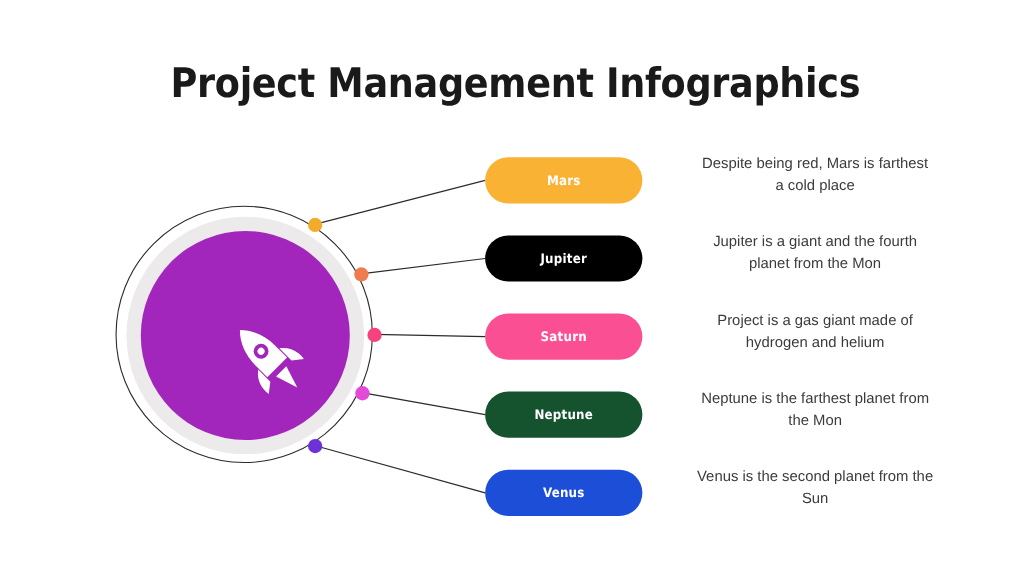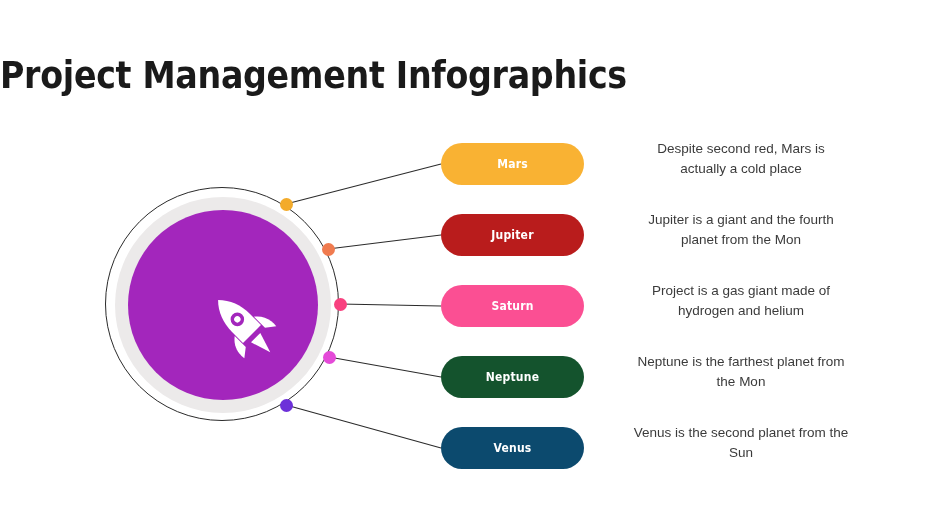--- a/index.html
+++ b/index.html
@@ -19,21 +19,21 @@
     height: 527px;
     background: #ffffff;
   }
 
   
   .title {
     position: absolute;
     left: 0;
     top: 54px;
     width: 937px;
-    text-align: left;
+    text-align: center;
     font-family: "DejaVu Sans Condensed", "Liberation Sans Narrow", "Liberation Sans", sans-serif;
     font-weight: bold;
     font-size: 37px;
     letter-spacing: -0.3px;
     color: #1a1a1a;
     white-space: nowrap;
   }
 
   
   .orbit-wrap {
@@ -165,44 +165,44 @@
   <div class="orbit-dot" style="left:280px;top:198px;background:#f3ab2b;"></div>
   <div class="orbit-dot" style="left:322px;top:243px;background:#f07b4f;"></div>
   <div class="orbit-dot" style="left:334px;top:298px;background:#f8417f;"></div>
   <div class="orbit-dot" style="left:323px;top:351px;background:#e44ad8;"></div>
   <div class="orbit-dot" style="left:280px;top:399px;background:#6d30d9;"></div>
 
   <div class="row" style="top:143px;">
     <div class="pill" style="background:#f9b233;">
       <span>Mars</span>
     </div>
-    <div class="desc">Despite second red, Mars is actually a cold place</div>
+    <div class="desc">Despite being red, Mars is farthest a cold place</div>
   </div>
 
   <div class="row" style="top:214px;">
-    <div class="pill" style="background:#b91c1c;">
+    <div class="pill" style="background:#000000;">
       <span>Jupiter</span>
     </div>
     <div class="desc">Jupiter is a giant and the fourth planet from the Mon</div>
   </div>
 
   <div class="row" style="top:285px;">
     <div class="pill" style="background:#fb4f93;text-align:center;">
       <span>Saturn</span>
     </div>
     <div class="desc">Project is a gas giant made of hydrogen and helium</div>
   </div>
 
   <div class="row" style="top:356px;">
     <div class="pill" style="background:#14532d;">
       <span>Neptune</span>
     </div>
     <div class="desc">Neptune is the farthest planet from the Mon</div>
   </div>
 
   <div class="row" style="top:427px;">
-    <div class="pill" style="background:#0c4a6e;">
+    <div class="pill" style="background:#1d4ed8;">
       <span>Venus</span>
     </div>
     <div class="desc">Venus is the second planet from the Sun</div>
   </div>
 
 </div>
 
 </body></html>

